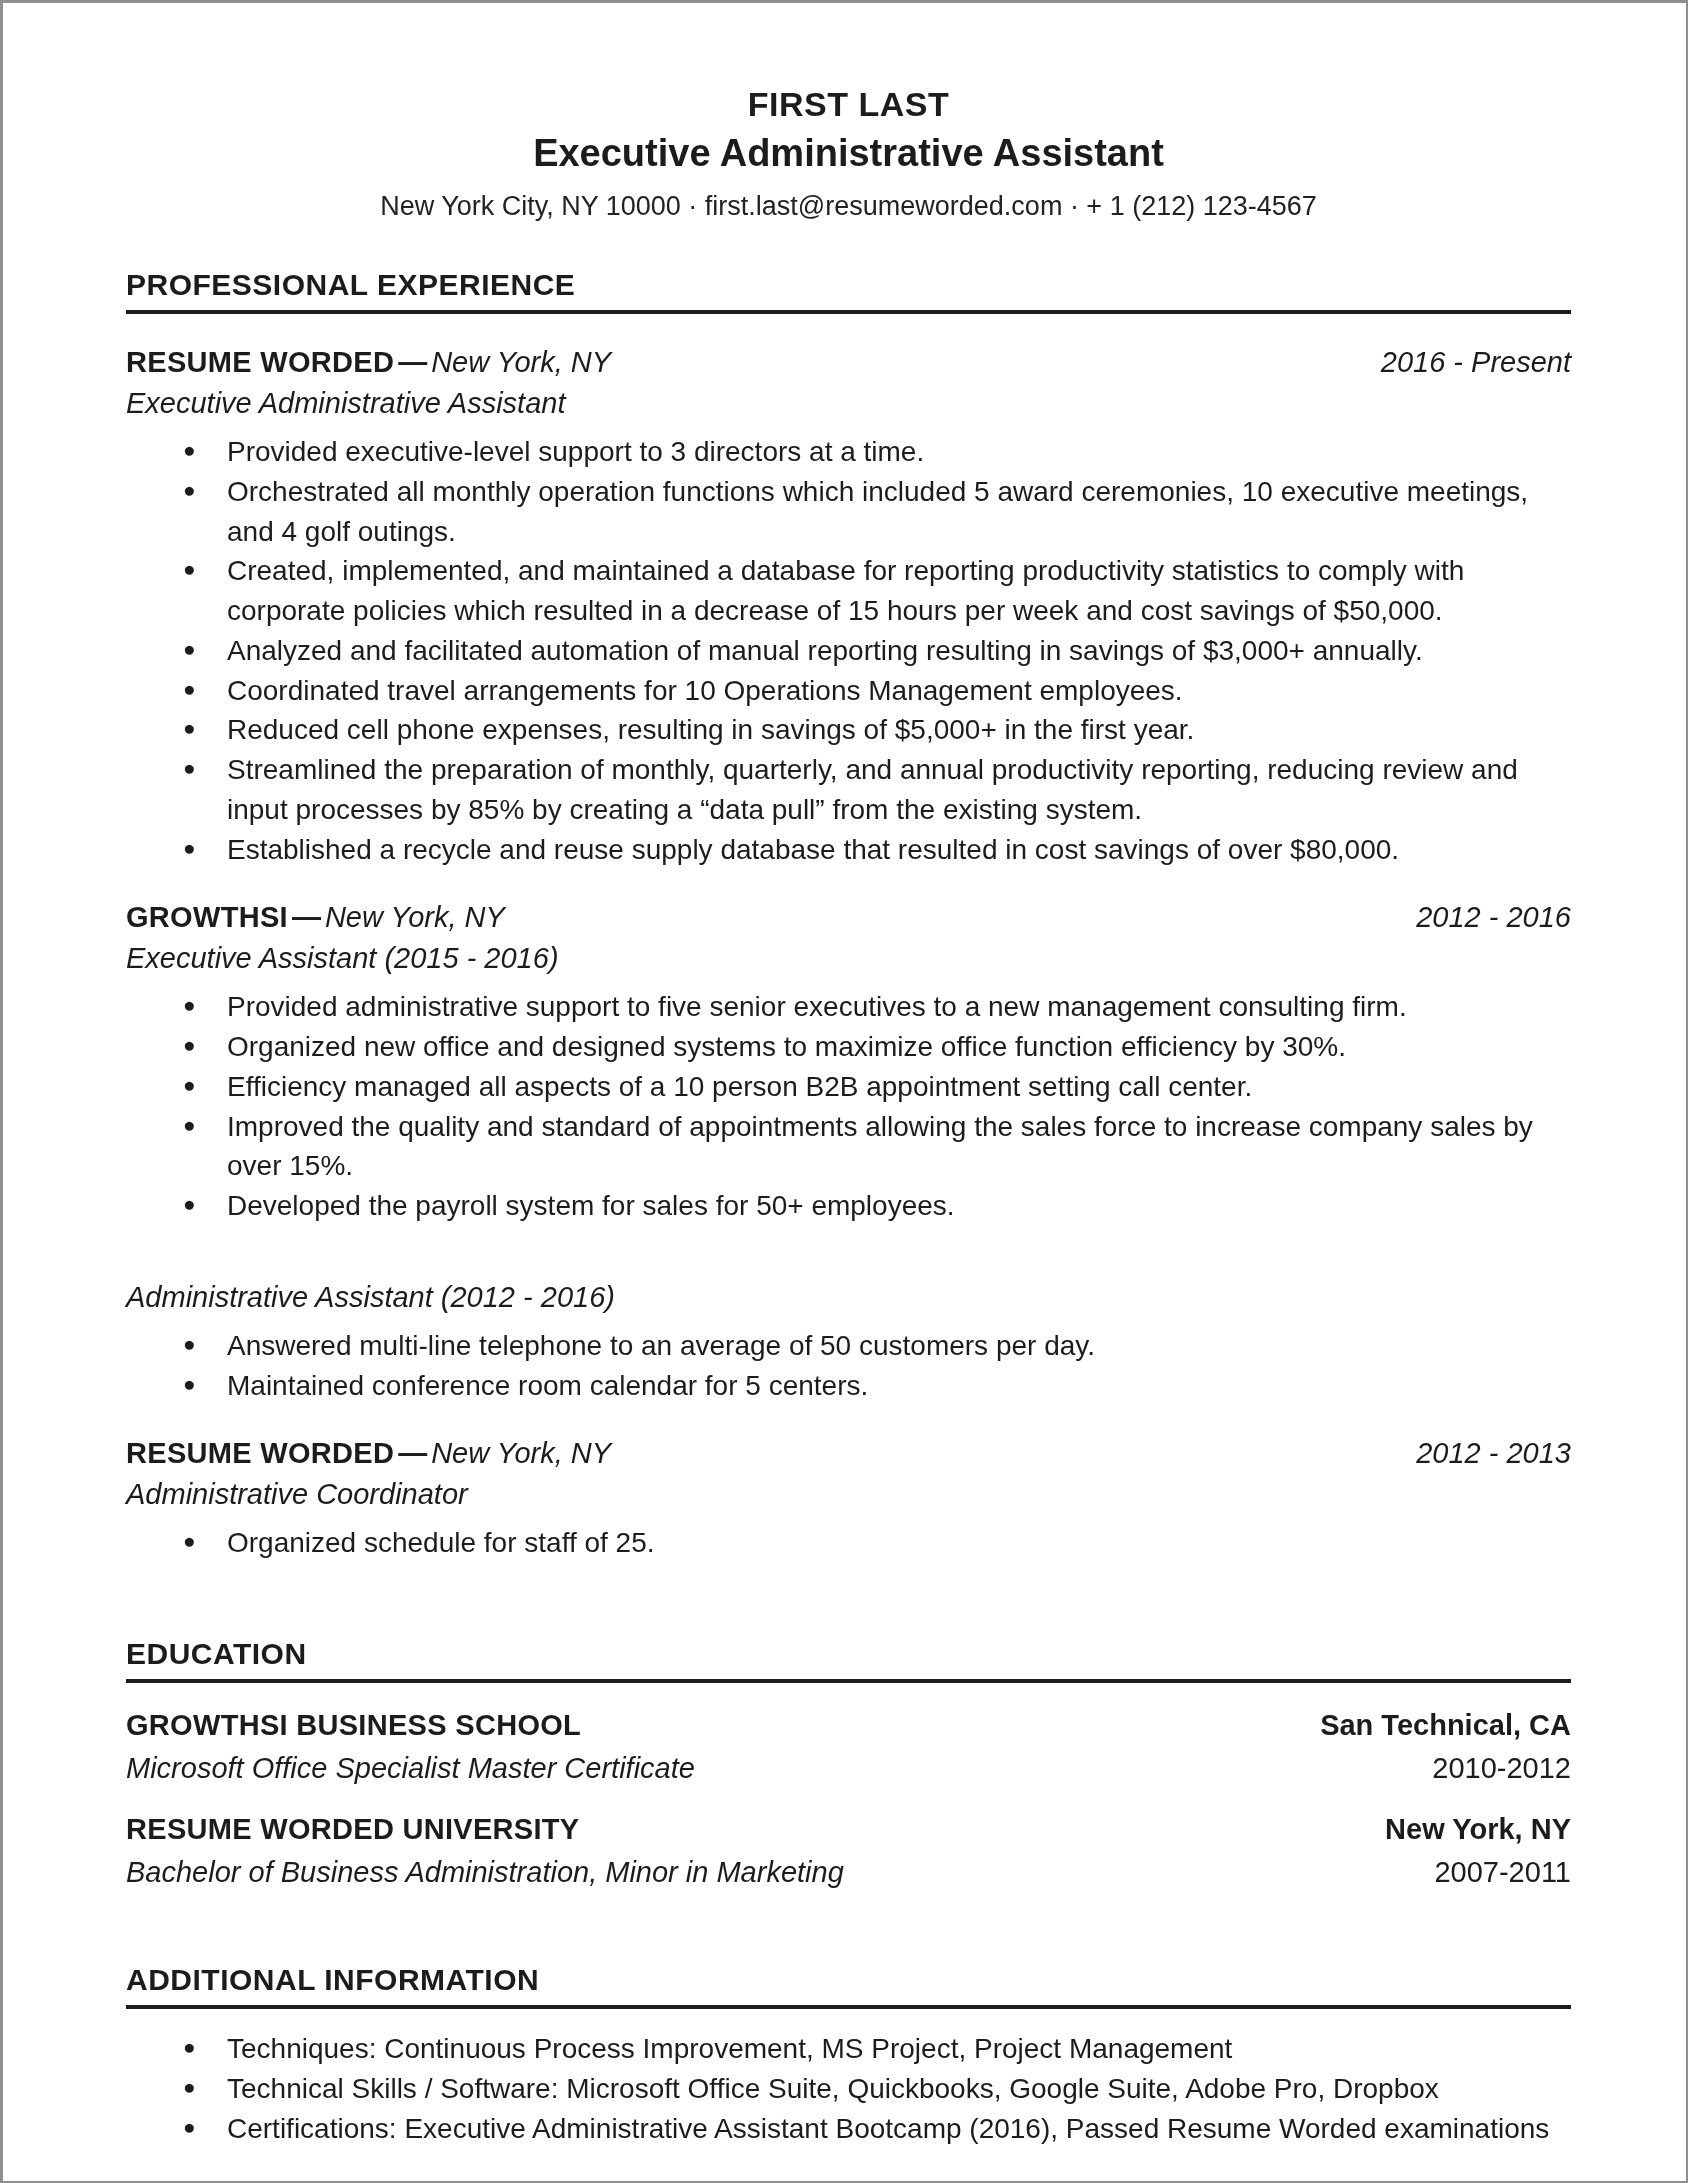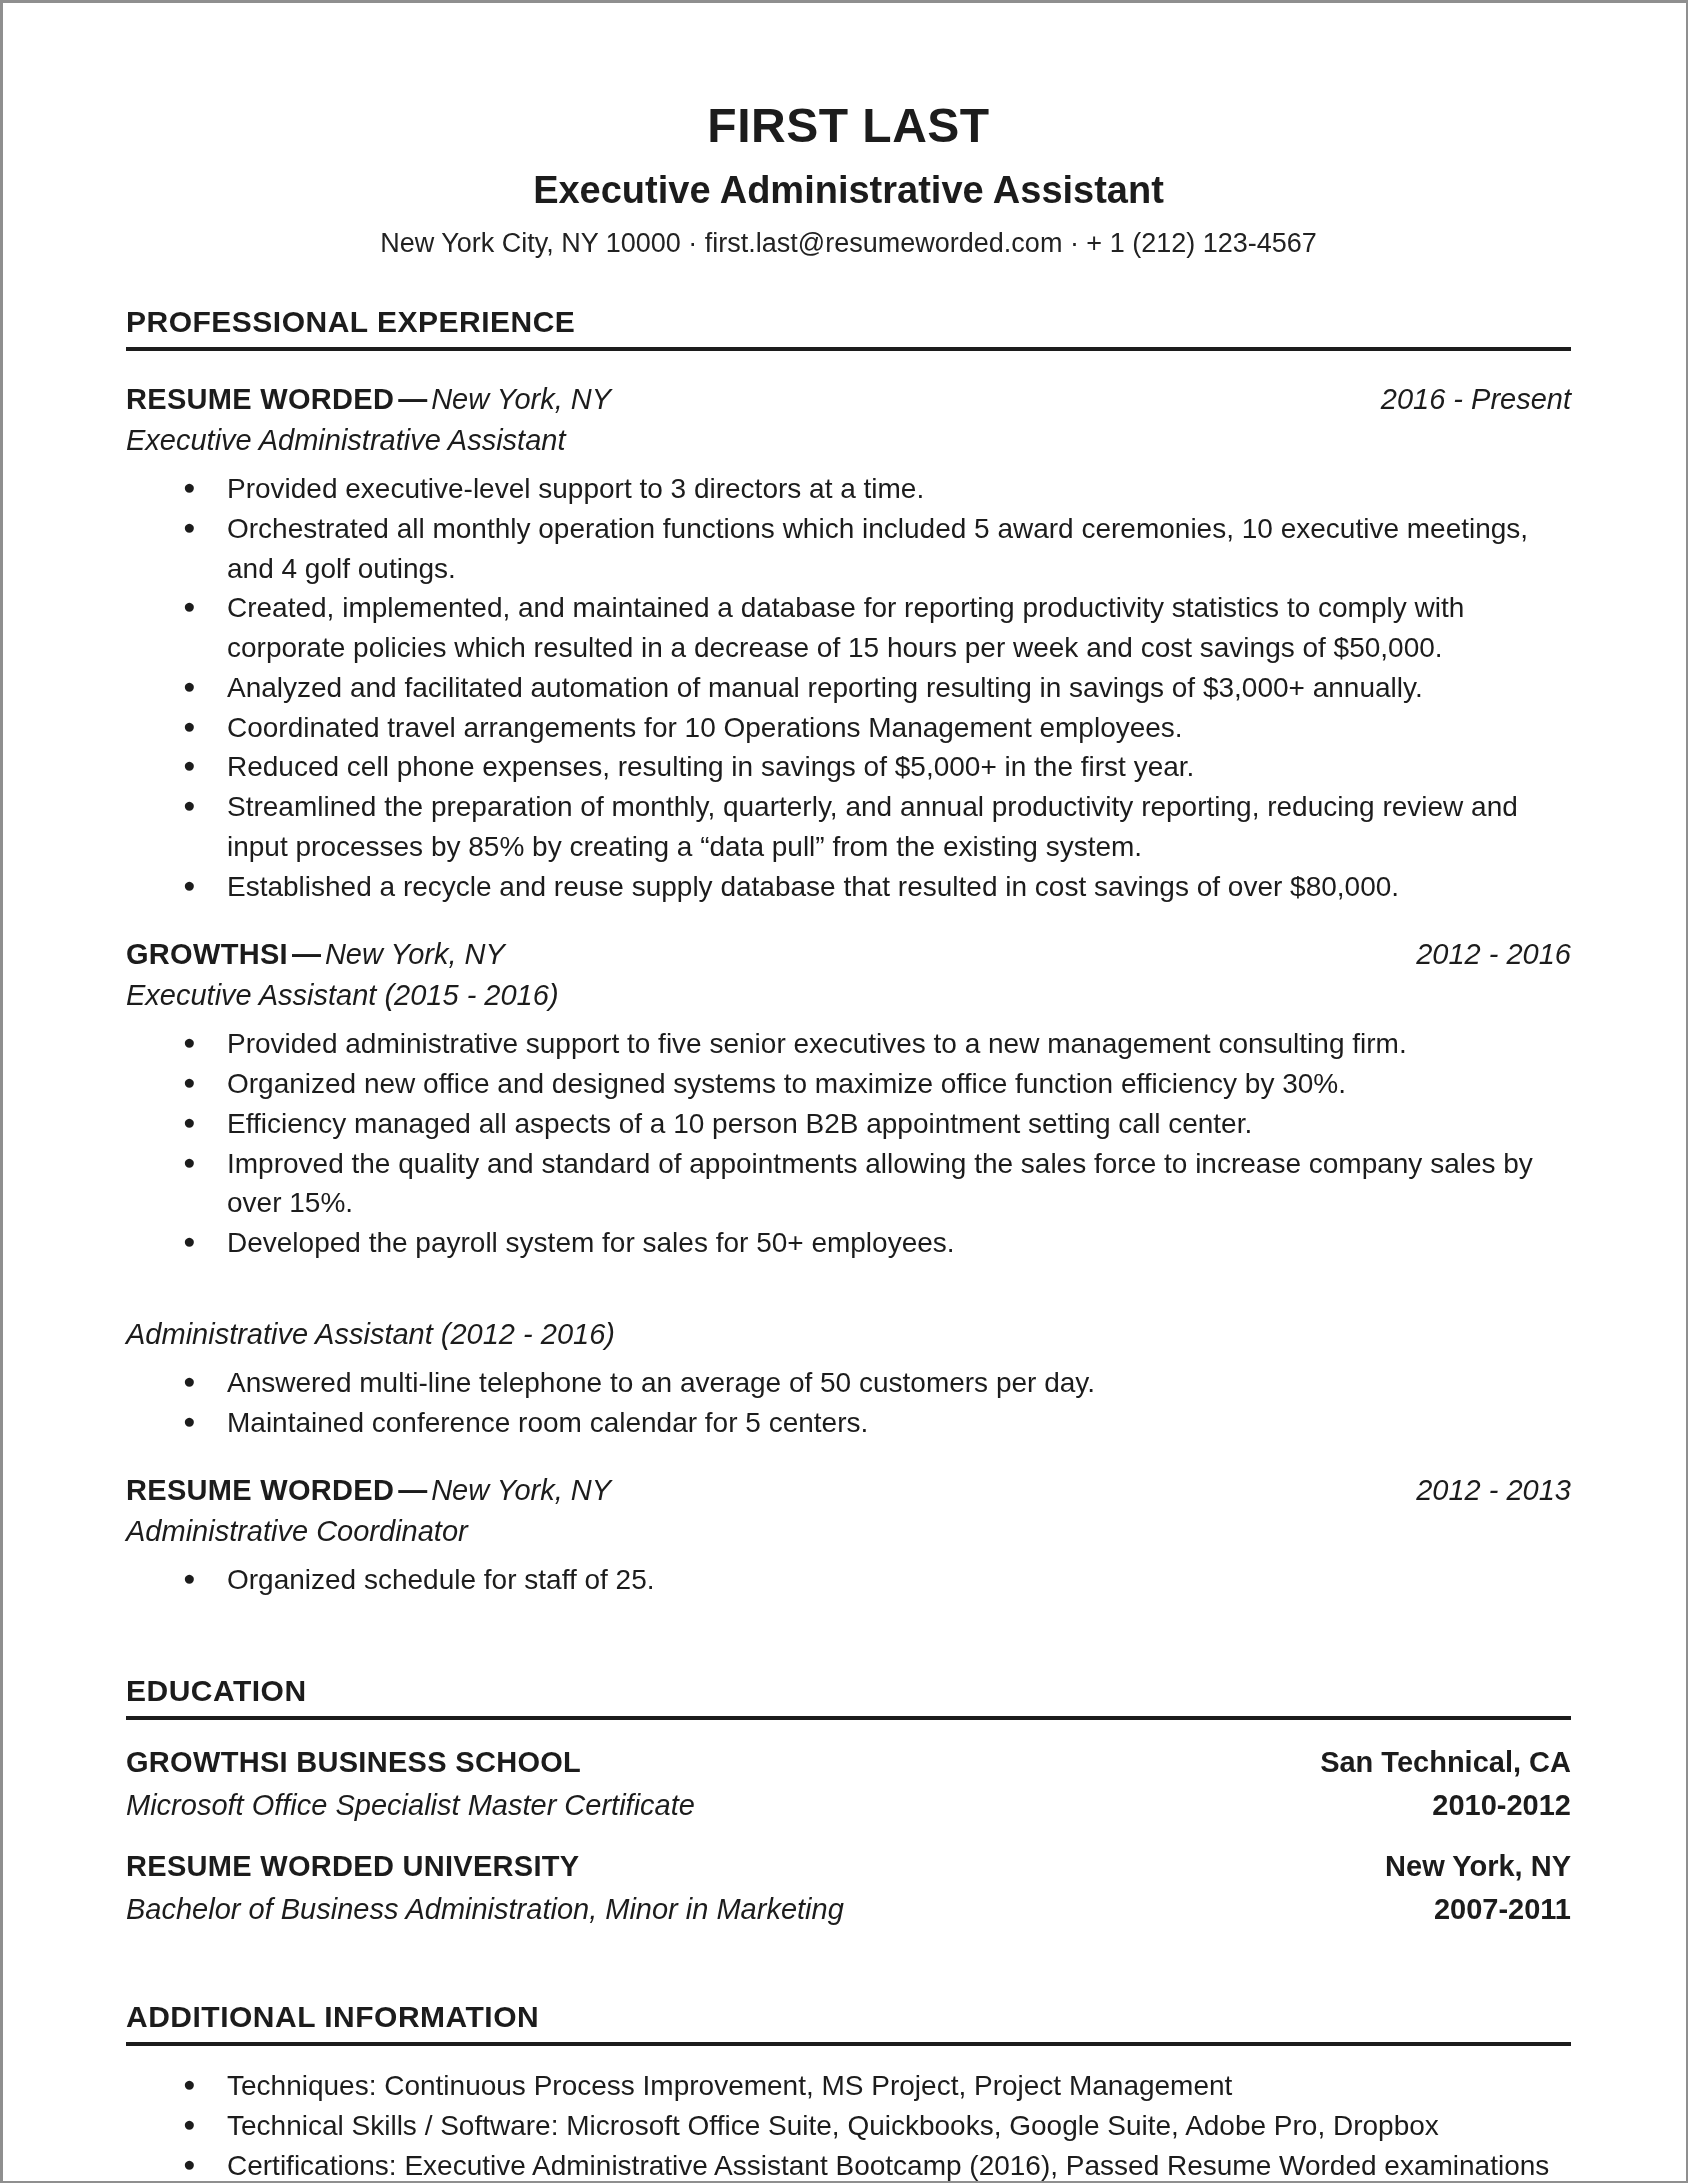--- a/index.html
+++ b/index.html
@@ -10,21 +10,21 @@
     background: #ffffff;
     border: 3px solid #8f8f8f;
     padding: 79px 115px 59px 123px;
     color: #1c1c1c;
     font-family: "Liberation Sans", sans-serif;
     overflow: hidden;
   }
 
   
   .resume-header { text-align: center; }
-  .candidate-name { margin: 16px; font-size: 48px; font-weight: 700; letter-spacing: 0.5px; }
+  .candidate-name { margin: 3px; font-size: 34px; font-weight: 700; letter-spacing: 0.5px; }
   .candidate-title { margin: 8px 0 0; font-size: 38px; font-weight: 700; }
   .contact-line { margin: 16px 0 0; font-size: 27px; font-weight: 400; color: #222; }
 
   
   .section { margin-top: 74px; }
   .section:first-of-type { margin-top: 46px; }
   .section-heading {
     margin: 0;
     font-size: 30px;
     font-weight: 700;
@@ -50,21 +50,21 @@
   ul.bullets li .marker { position: absolute; left: 2px; top: 3px; font-size: 21px; }
 
   
   .edu-entry { margin-top: 28px; font-size: 29px; }
   .edu-entry:first-of-type { margin-top: 26px; }
   .edu-row { display: flex; justify-content: space-between; align-items: baseline; gap: 27px; }
   .edu-row.second { margin-top: 10px; }
   .edu-school { font-weight: 700; letter-spacing: 0.3px; }
   .edu-location { font-weight: 700; white-space: nowrap; }
   .edu-degree { font-style: italic; }
-  .edu-dates { font-weight: 700; white-space: nowrap; }
+  .edu-dates { font-weight: 400; white-space: nowrap; }
 
   
   .section .bullets.standalone { margin-top: 20px; }
 </style>
 </head>
 <body>
 
 <div class="page">
 
   <header class="resume-header">

